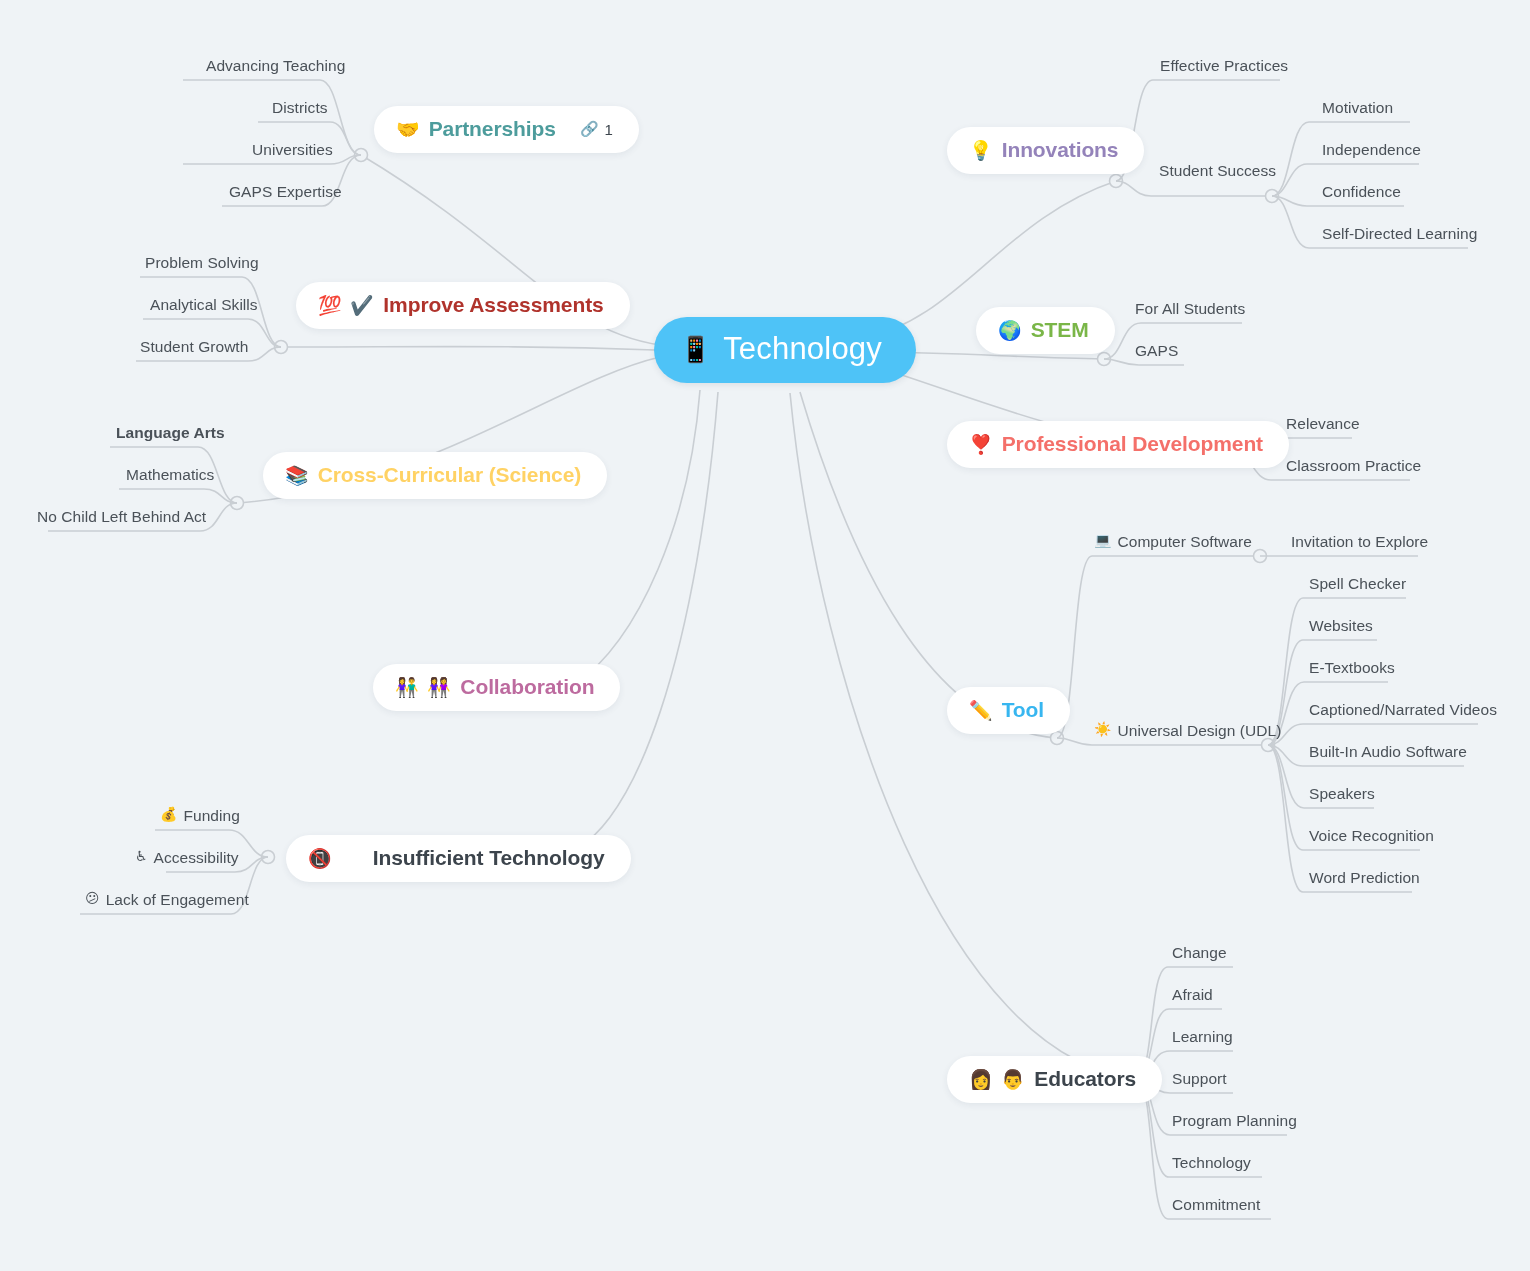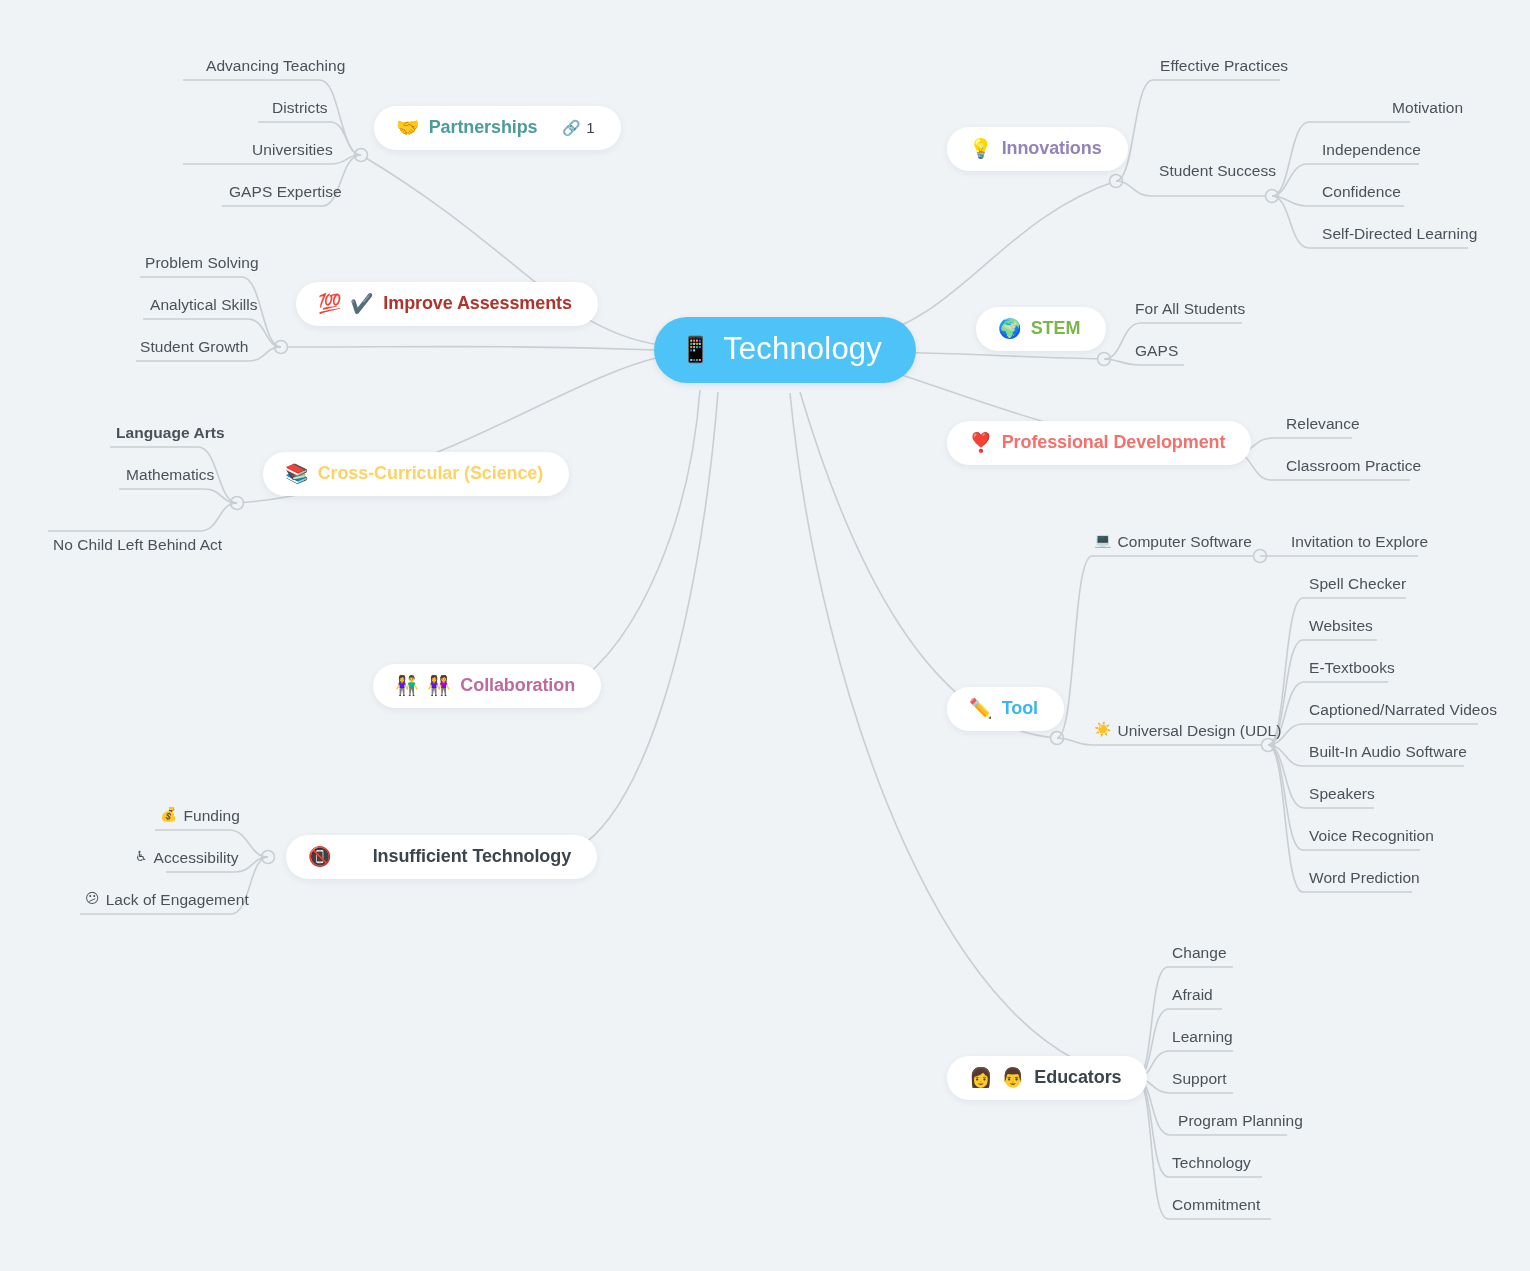--- a/index.html
+++ b/index.html
@@ -71,21 +71,21 @@
     border-radius: 30px;
     padding: 11px 26px 12px 22px;
     box-shadow: 0 2px 7px rgba(40,60,80,.075);
     white-space: nowrap;
   }
   .branch-node .b-emoji {
     font-size: 19px;
     line-height: 1;
   }
   .branch-node .b-label {
-    font-size: 18px;
+    font-size: 21px;
     font-weight: bold;
     letter-spacing: -0.1px;
   }
   .branch-node .b-badge {
     display: flex;
     align-items: center;
     gap: 5px;
     margin-left: 16px;
     font-size: 15px;
     color: #3c444c;
@@ -243,21 +243,21 @@
   <div class="branch-node" style="left:263px; top:452px;">
     <span class="b-emoji">📚</span>
     <span class="b-label" style="color:#ffd264;">Cross-Curricular (Science)</span>
   </div>
   <div class="leaf-node" style="left:116px; top:424px;font-weight:bold;">
     <span>Language Arts</span>
   </div>
   <div class="leaf-node" style="left:126px; top:466px;">
     <span>Mathematics</span>
   </div>
-  <div class="leaf-node" style="left:53px; top:508px;margin-top:28px;">
+  <div class="leaf-node" style="left:37px; top:508px;">
     <span>No Child Left Behind Act</span>
   </div>
 
   <div class="branch-node" style="left:373px; top:664px;">
     <span class="b-emoji">👫</span>
     <span class="b-emoji">👭</span>
     <span class="b-label" style="color:#bd6b9f;">Collaboration</span>
   </div>
 
   <div class="branch-node" style="left:286px; top:835px;">
@@ -280,21 +280,21 @@
   <div class="branch-node" style="left:947px; top:127px;">
     <span class="b-emoji">💡</span>
     <span class="b-label" style="color:#9483ba;">Innovations</span>
   </div>
   <div class="leaf-node" style="left:1160px; top:57px;">
     <span>Effective Practices</span>
   </div>
   <div class="leaf-node" style="left:1159px; top:162px;">
     <span>Student Success</span>
   </div>
-  <div class="leaf-node sub" style="left:1392px; top:99px;">
+  <div class="leaf-node sub" style="left:1322px; top:99px;">
     <span>Motivation</span>
   </div>
   <div class="leaf-node sub" style="left:1322px; top:141px;">
     <span>Independence</span>
   </div>
   <div class="leaf-node sub" style="left:1322px; top:183px;">
     <span>Confidence</span>
   </div>
   <div class="leaf-node sub" style="left:1322px; top:225px;">
     <span>Self-Directed Learning</span>
@@ -372,21 +372,21 @@
   </div>
   <div class="leaf-node" style="left:1172px; top:986px;">
     <span>Afraid</span>
   </div>
   <div class="leaf-node" style="left:1172px; top:1028px;">
     <span>Learning</span>
   </div>
   <div class="leaf-node" style="left:1172px; top:1070px;">
     <span>Support</span>
   </div>
-  <div class="leaf-node" style="left:1172px; top:1112px;margin-left:6px;">
+  <div class="leaf-node" style="left:1172px; top:1112px;">
     <span>Program Planning</span>
   </div>
   <div class="leaf-node" style="left:1172px; top:1154px;">
     <span>Technology</span>
   </div>
   <div class="leaf-node" style="left:1172px; top:1196px;">
     <span>Commitment</span>
   </div>
 
 </div>

